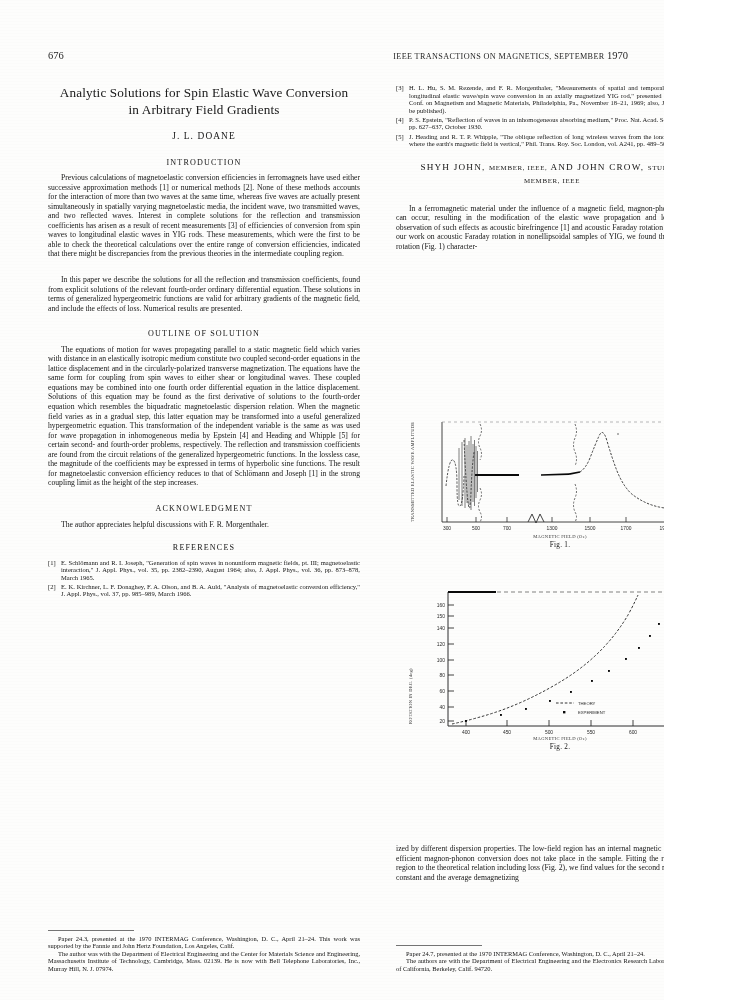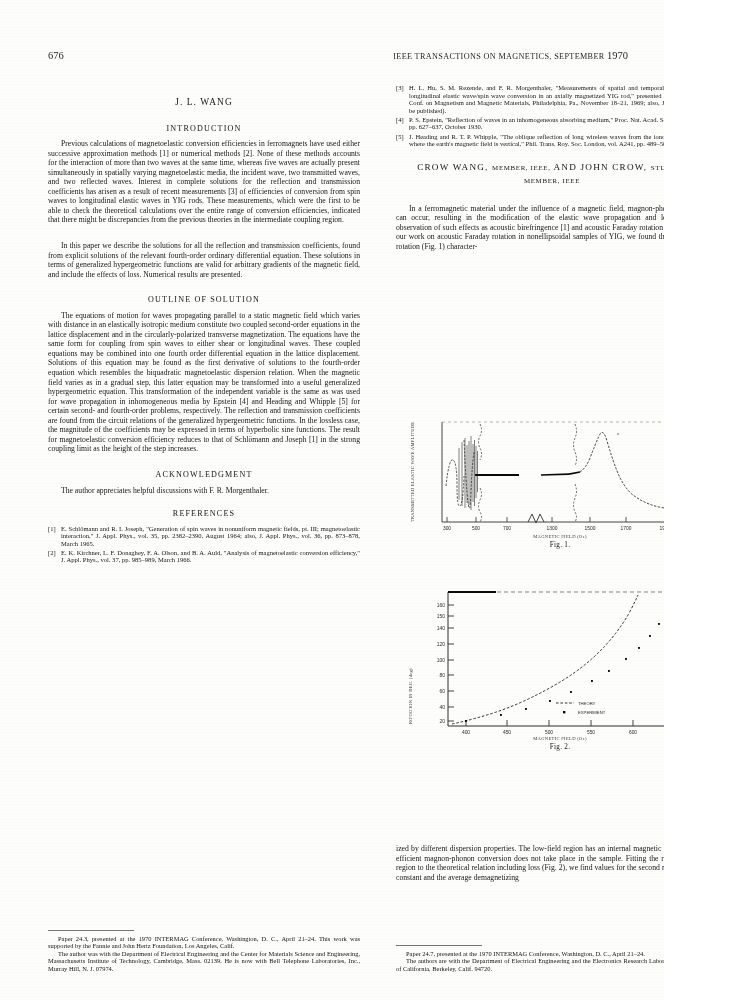--- a/index.html
+++ b/index.html
@@ -192,22 +192,26 @@
 <div class="scanwrap">
 
   <div class="runhead runhead-left">676</div>
   <div class="runhead runhead-right">
     <span>IEEE TRANSACTIONS ON MAGNETICS, SEPTEMBER</span>
     <span class="yr">1970</span>
   </div>
 
   <div class="col col-left">
 
-
-    <div class="byline">J. L. WANG</div>
+    <div class="art-title">
+      <span>Analytic Solutions for Spin Elastic Wave Conversion</span><br>
+      <span>in Arbitrary Field Gradients</span>
+    </div>
+
+    <div class="byline">J. L. DOANE</div>
 
     <div class="sec-head">
       <span>INTRODUCTION</span>
     </div>
 
     <p class="body">Previous calculations of magnetoelastic conversion efficiencies in ferromagnets have used either successive approximation methods [1] or numerical methods [2]. None of these methods accounts for the interaction of more than two waves at the same time, whereas five waves are actually present simultaneously in spatially varying magnetoelastic media, the incident wave, two transmitted waves, and two reflected waves. Interest in complete solutions for the reflection and transmission coefficients has arisen as a result of recent measurements [3] of efficiencies of conversion from spin waves to longitudinal elastic waves in YIG rods. These measurements, which were the first to be able to check the theoretical calculations over the entire range of conversion efficiencies, indicated that there might be discrepancies from the previous theories in the intermediate coupling region.</p>
     <p class="body">In this paper we describe the solutions for all the reflection and transmission coefficients, found from explicit solutions of the relevant fourth-order ordinary differential equation. These solutions in terms of generalized hypergeometric functions are valid for arbitrary gradients of the magnetic field, and include the effects of loss. Numerical results are presented.</p>
 
     <div class="sec-head">
       <span>OUTLINE OF SOLUTION</span>
@@ -255,21 +259,21 @@
         <span>P. S. Epstein, "Reflection of waves in an inhomogeneous absorbing medium," Proc. Nat. Acad. Sci. U. S., vol. 16, pp. 627–637, October 1930.</span>
       </div>
       <div class="ref">
         <span class="num">[5]</span>
         <span>J. Heading and R. T. P. Whipple, "The oblique reflection of long wireless waves from the ionosphere at places where the earth's magnetic field is vertical," Phil. Trans. Roy. Soc. London, vol. A241, pp. 489–503, April 1952.</span>
       </div>
     </div>
 
 
     <div class="byline2">
-      <span>CROW WANG,</span>
+      <span>SHYH JOHN,</span>
       <span class="sc">MEMBER, IEEE,</span>
       <span>AND JOHN CROW,</span>
       <span class="sc">STUDENT</span><br>
       <span class="sc">MEMBER, IEEE</span>
     </div>
 
     <p class="body" style="margin-top:16px">In a ferromagnetic material under the influence of a magnetic field, magnon-phonon coupling can occur, resulting in the modification of the elastic wave propagation and leading to the observation of such effects as acoustic birefringence [1] and acoustic Faraday rotation [2], [3]. From our work on acoustic Faraday rotation in nonellipsoidal samples of YIG, we found three regions of rotation (Fig. 1) character-</p>
   </div>
 
   <div class="figure" style="top:418px;">

